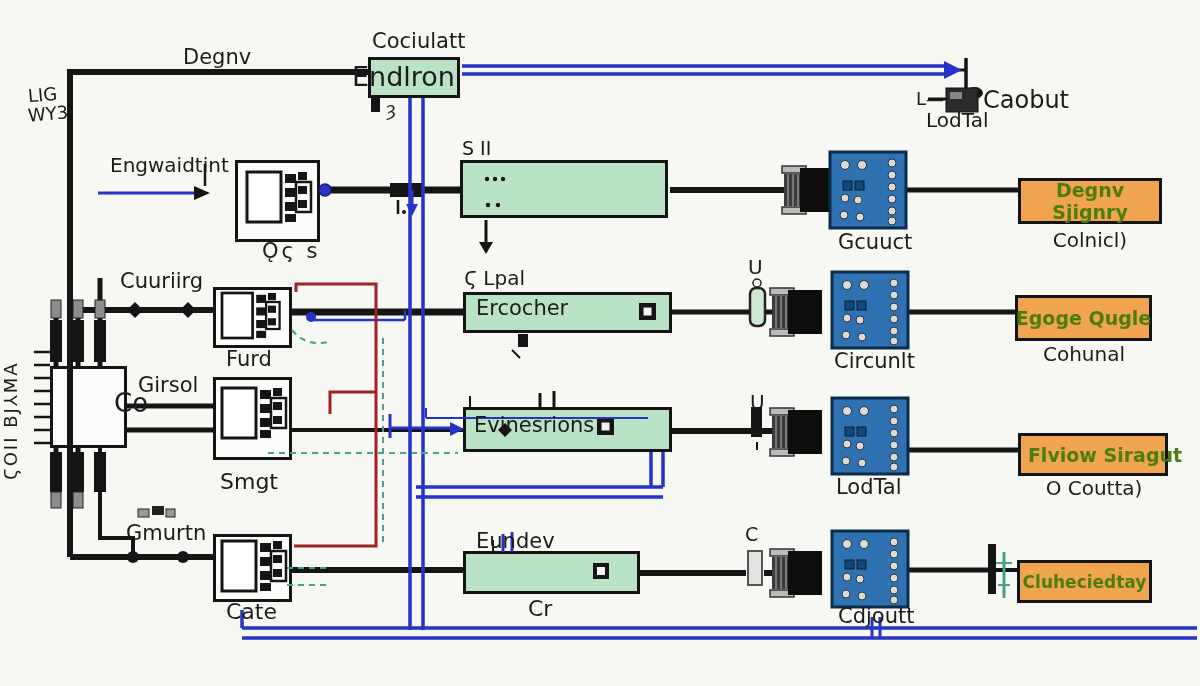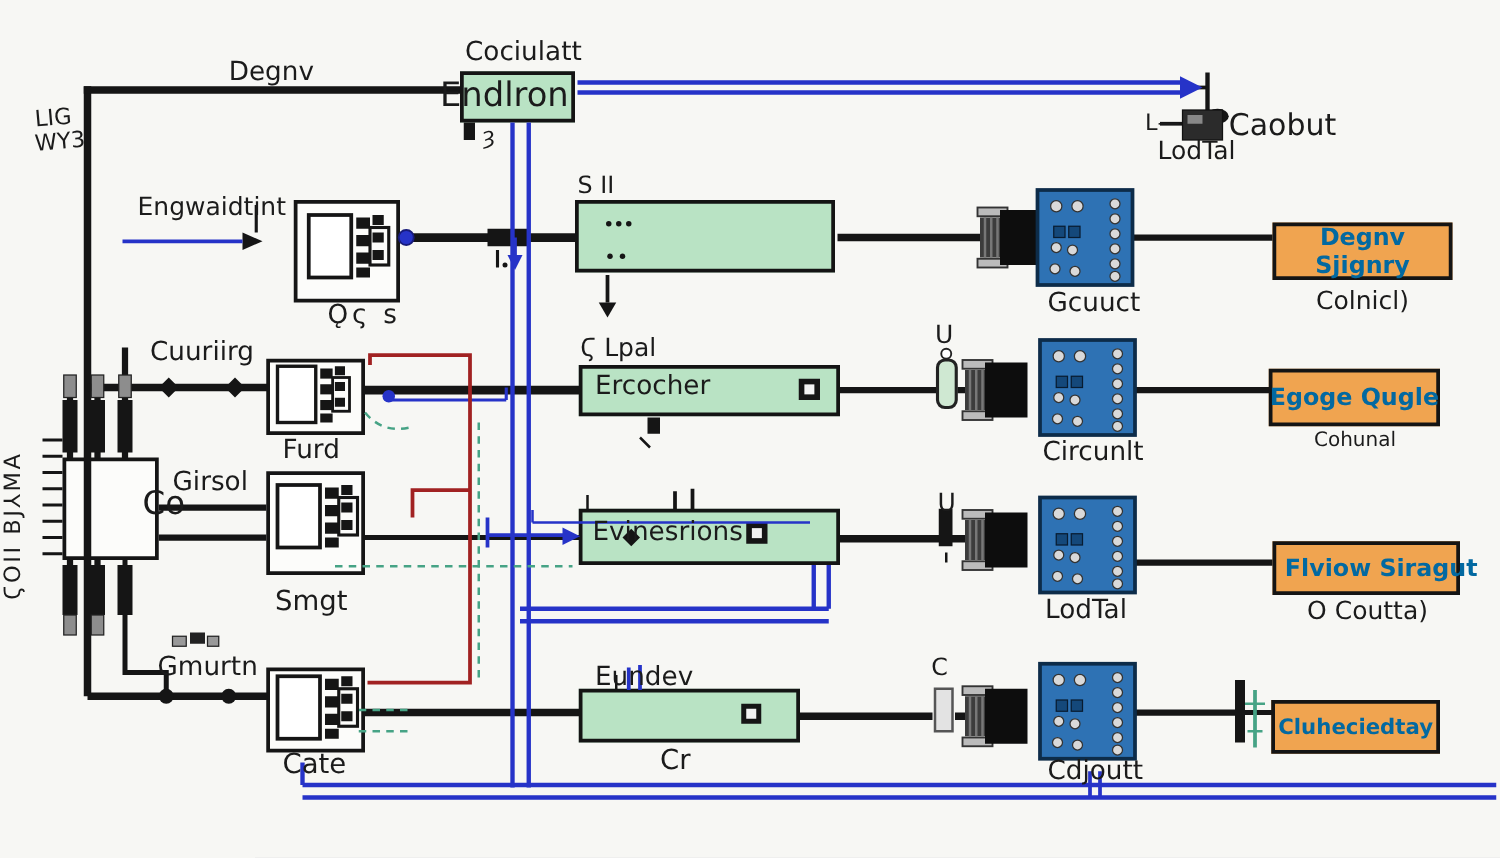--- a/index.html
+++ b/index.html
@@ -5,21 +5,21 @@
   html,body{margin:0;padding:0;background:#e9e9e9;}
   #canvas{position:relative;width:1200px;height:686px;background:#f7f7f4;overflow:hidden;
           font-family:"DejaVu Sans",sans-serif;color:#1b1b1b;}
   #wires{position:absolute;left:0;top:0;z-index:1;}
   .box{position:absolute;box-sizing:border-box;z-index:0;}
   .wbox{background:#fcfcfa;border:3px solid #151515;}
   .gbox{background:#b9e3c4;border:3px solid #141414;}
   .obox{background:#f0a450;border:3px solid #141414;display:flex;align-items:center;justify-content:center;}
   .lbl{position:absolute;white-space:nowrap;z-index:3;line-height:1.05;}
   .obox-lbl{position:absolute;z-index:3;display:flex;align-items:center;justify-content:center;
-            text-align:center;font-weight:600;color:#0369a1;}
+            text-align:center;font-weight:600;color:#4d7c0f;}
   .ctr{text-align:center;}
   .vert{writing-mode:vertical-rl;transform:rotate(180deg);letter-spacing:2px;}
 </style>
 </head>
 <body>
 
 <div id="canvas">
 
   <div class="box gbox" style="left:368px;top:57px;width:92px;height:41px;"></div>
 
@@ -246,21 +246,21 @@
   <div class="obox-lbl" style="left:1018px;top:178px;width:144px;height:46px;font-size:19px;">Degnv Sjignry</div>
   <div class="lbl ctr" style="left:1030px;top:230px;width:120px;font-size:20px;">Colnicl)</div>
 
   <div class="lbl" style="left:120px;top:270px;font-size:21px;">Cuuriirg</div>
   <div class="lbl" style="left:226px;top:348px;font-size:21px;">Furd</div>
   <div class="lbl" style="left:464px;top:268px;font-size:20px;">Ϛ Lpal</div>
   <div class="lbl" style="left:476px;top:297px;font-size:21px;">Ercocher</div>
   <div class="lbl" style="left:748px;top:257px;font-size:20px;">U</div>
   <div class="lbl" style="left:834px;top:350px;font-size:21px;">Circunlt</div>
   <div class="obox-lbl" style="left:1015px;top:295px;width:137px;height:46px;font-size:19px;">Egoge Qugle</div>
-  <div class="lbl ctr" style="left:1028px;top:344px;width:112px;font-size:16px;">Cohunal</div>
+  <div class="lbl ctr" style="left:1028px;top:344px;width:112px;font-size:20px;">Cohunal</div>
 
   <div class="lbl" style="left:78px;top:390px;font-size:26px;margin-left:36px;">Co</div>
   <div class="lbl vert" style="left:2px;top:340px;height:140px;font-size:18px;">ϚOII BJ⅄MA</div>
   <div class="lbl" style="left:138px;top:374px;font-size:21px;">Girsol</div>
 
   <div class="lbl" style="left:220px;top:470px;font-size:22px;">Smgt</div>
   <div class="lbl" style="left:474px;top:414px;font-size:21px;">Evinesrions</div>
   <div class="lbl" style="left:750px;top:392px;font-size:20px;">U</div>
   <div class="lbl" style="left:836px;top:476px;font-size:21px;">LodTal</div>
   <div class="obox-lbl" style="left:1018px;top:433px;width:174px;height:43px;font-size:19px;">Flviow Siragut</div>

